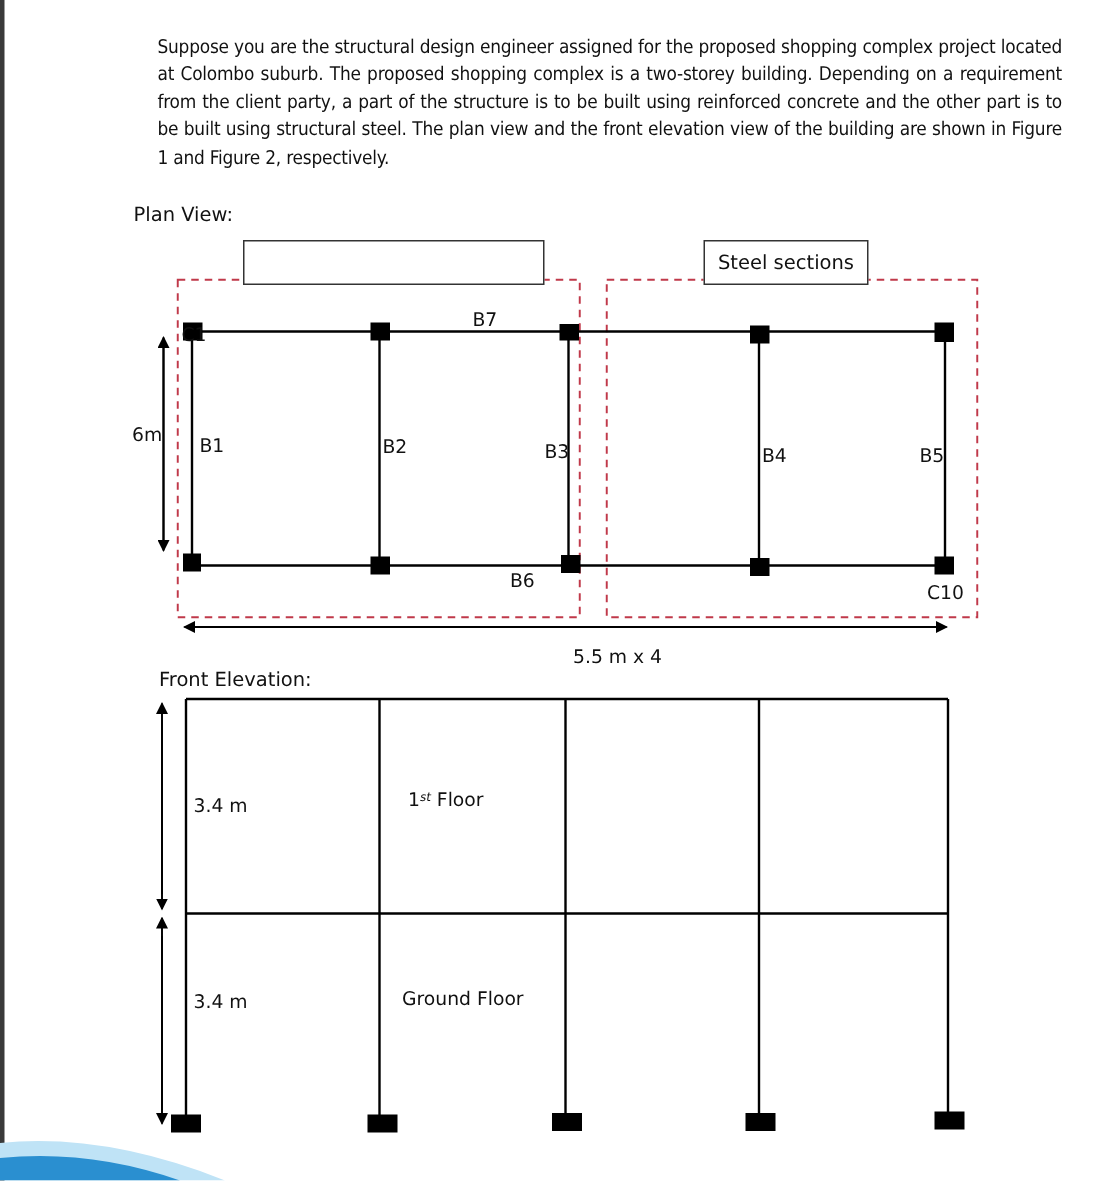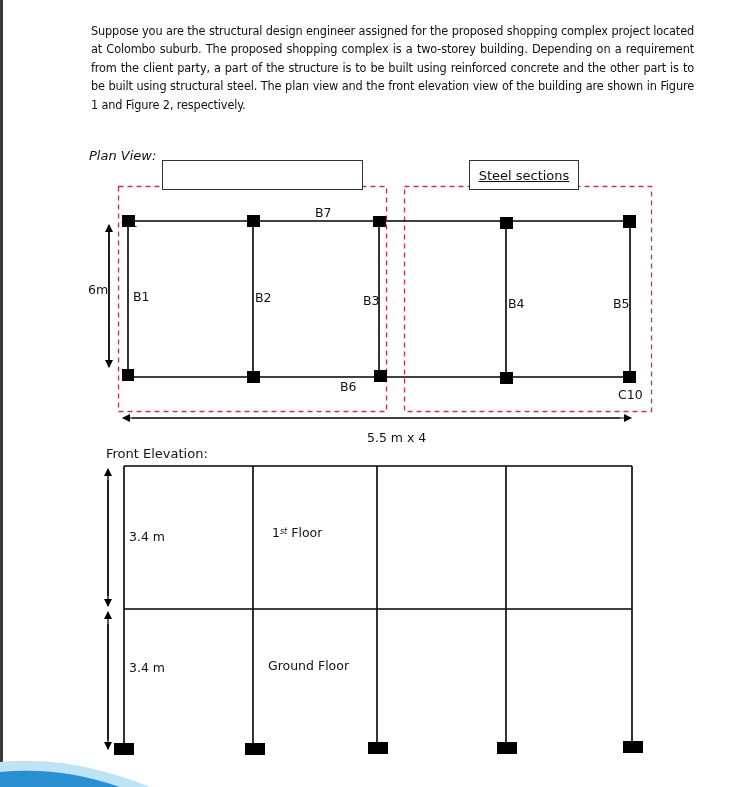--- a/index.html
+++ b/index.html
@@ -4,41 +4,41 @@
 <style>
   html, body { margin:0; padding:0; }
   body {
     width:746px; height:787px; position:relative; overflow:hidden;
     background:#ffffff;
     font-family:"DejaVu Sans", "Liberation Sans", sans-serif;
     color:#111;
   }
   .left-strip { position:absolute; left:0; top:0; width:3px; height:787px; background:#3a3a3a; }
   .intro {
-    position:absolute; left:91px; top:9px; width:603px;
+    position:absolute; left:105px; top:9px; width:603px;
     font-size:12.6px; line-height:18.6px; text-align:justify;
     letter-spacing:-0.15px; font-stretch:condensed;
   }
   .lbl { position:absolute; font-size:12.5px; white-space:nowrap; line-height:14px; }
   .section-title { position:absolute; font-size:13px; white-space:nowrap; }
   svg.drawing { position:absolute; left:0; top:0; }
   .labelbox {
     position:absolute; border:1px solid #333; background:#fff;
     box-sizing:border-box; font-size:13px; display:flex; align-items:center; justify-content:center;
   }
   sup { font-size:8px; vertical-align:top; position:relative; top:-1px;font-style:italic; }
 </style>
 </head>
 <body>
 
 <div class="left-strip"></div>
 
 <p class="intro">Suppose you are the structural design engineer assigned for the proposed shopping complex project located at Colombo suburb. The proposed shopping complex is a two-storey building. Depending on a requirement from the client party, a part of the structure is to be built using reinforced concrete and the other part is to be built using structural steel. The plan view and the front elevation view of the building are shown in Figure 1 and Figure 2, respectively.</p>
 
-<div class="section-title" style="left:89px; top:148px;font-style:italic;">Plan View:</div>
+<div class="section-title" style="left:89px; top:136px;">Plan View:</div>
 
 <svg class="drawing" width="746" height="787">
   <defs>
     <marker id="ah" markerWidth="8" markerHeight="8" refX="7" refY="4" orient="auto" markerUnits="userSpaceOnUse">
       <path d="M0,0 L8,4 L0,8 z" fill="#000"></path>
     </marker>
   </defs>
 
   <g fill="none" stroke="#c0394a" stroke-width="1.3" stroke-dasharray="5,4">
     <rect x="118.5" y="186.5" width="268" height="225"></rect>
@@ -95,31 +95,31 @@
   <line x1="108" y1="624" x2="108" y2="749" stroke="#000" stroke-width="1.3" marker-end="url(#ah)"></line>
   <line x1="108" y1="740" x2="108" y2="612" stroke="#000" stroke-width="1.3" marker-end="url(#ah)"></line>
 
   <g>
     <path d="M0,762 Q70,755 150,787 L0,787 Z" fill="#bfe3f6"></path>
     <path d="M0,772 Q60,766 120,787 L0,787 Z" fill="#2a8fd0"></path>
   </g>
 </svg>
 
 <div class="labelbox" style="left:162px; top:160px; width:201px; height:30px;"></div>
-<div class="labelbox" style="left:469px; top:160px; width:110px; height:30px;text-decoration:underline;">Steel sections</div>
+<div class="labelbox" style="left:469px; top:160px; width:110px; height:30px;">Steel sections</div>
 
 <span class="lbl" style="left:121px; top:200px;margin-top:16px;">C1</span>
 <span class="lbl" style="left:618px; top:388px;">C10</span>
 <span class="lbl" style="left:133px; top:290px;">B1</span>
 <span class="lbl" style="left:255px; top:291px;">B2</span>
 <span class="lbl" style="left:363px; top:294px;">B3</span>
 <span class="lbl" style="left:508px; top:297px;">B4</span>
 <span class="lbl" style="left:613px; top:297px;">B5</span>
 <span class="lbl" style="left:340px; top:380px;">B6</span>
 <span class="lbl" style="left:315px; top:206px;">B7</span>
 <span class="lbl" style="left:88px; top:283px;">6m</span>
-<span class="lbl" style="left:367px; top:431px;text-align:center;">5.5 m x 4</span>
+<span class="lbl" style="left:382px; top:431px;text-align:center;">5.5 m x 4</span>
 
 <div class="section-title" style="left:106px; top:446px;">Front Elevation:</div>
 <span class="lbl" style="left:129px; top:530px;">3.4 m</span>
 <span class="lbl" style="left:272px; top:526px;"><span>1</span><sup>st</sup><span> Floor</span></span>
 <span class="lbl" style="left:129px; top:661px;">3.4 m</span>
 <span class="lbl" style="left:268px; top:659px;">Ground Floor</span>
 
 </body></html>

